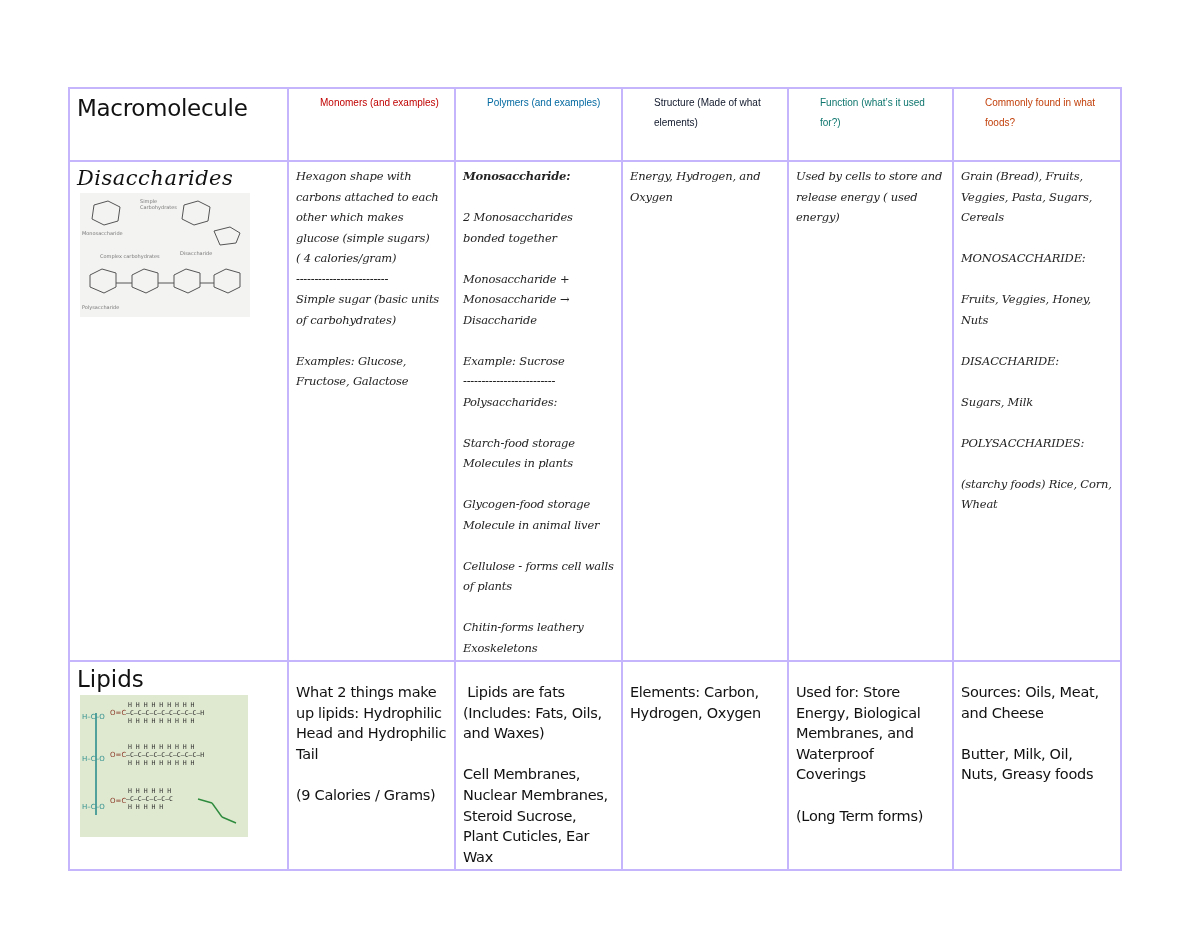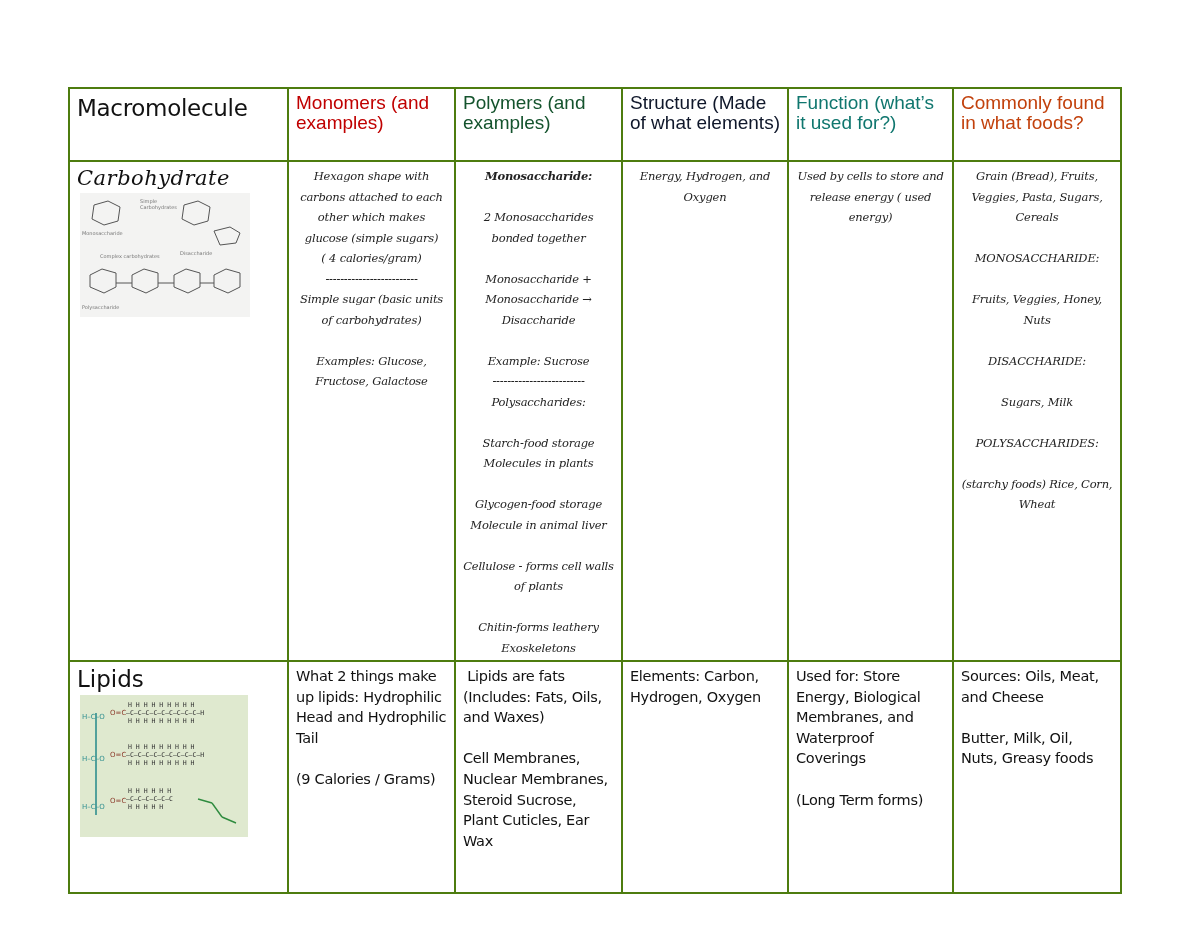--- a/index.html
+++ b/index.html
@@ -1,26 +1,26 @@
 <!DOCTYPE html>
 <html><head>
 <meta charset="utf-8">
 <style>
   html, body { margin:0; padding:0; background:#ffffff; }
   body { width:1200px; height:927px; position:relative; overflow:hidden; font-family:"Liberation Sans", sans-serif; }
   .page { position:absolute; left:0; top:0; width:1200px; height:927px; background:#fff; }
   table.grid { position:absolute; left:68px; top:87px; border-collapse:collapse; table-layout:fixed; width:1052px; }
-  table.grid td { border:2px solid #4d7c0f; vertical-align:top; padding:4px 7px 2px 7px; overflow:hidden; }
+  table.grid td { border:2px solid #c4b5fd; vertical-align:top; padding:4px 7px 2px 7px; overflow:hidden; }
   col.c0 { width:219px; } col.c1 { width:167px; } col.c2 { width:167px; }
   col.c3 { width:166px; } col.c4 { width:165px; } col.c5 { width:168px; }
-  tr.hdr { height:73px; } tr.carb { height:495px; } tr.lip { height:232px; }
-  .hcell { font-family:"Liberation Sans", sans-serif; font-size:19px; line-height:20px; }
+  tr.hdr { height:73px; } tr.carb { height:495px; } tr.lip { height:205px; }
+  .hcell { font-family:"Liberation Sans", sans-serif; font-size:10px; line-height:20px;margin-left:24px; }
   .title-main { font-family:"DejaVu Sans", sans-serif; font-size:23px; color:#111; padding-top:2px; letter-spacing:-0.3px; }
-  .hand { font-family:"DejaVu Serif", serif; font-style:italic; font-size:11.5px; line-height:20.5px; color:#222; white-space:pre-wrap; letter-spacing:-0.2px;text-align:center; }
-  .comic { font-family:"DejaVu Sans", sans-serif; font-size:14.5px; line-height:20.6px; color:#111; white-space:pre-wrap; letter-spacing:-0.3px; }
+  .hand { font-family:"DejaVu Serif", serif; font-style:italic; font-size:11.5px; line-height:20.5px; color:#222; white-space:pre-wrap; letter-spacing:-0.2px; }
+  .comic { font-family:"DejaVu Sans", sans-serif; font-size:14.5px; line-height:20.6px; color:#111; white-space:pre-wrap; letter-spacing:-0.3px;margin-top:16px; }
   .rowname-carb { font-family:"DejaVu Serif", serif; font-style:italic; font-size:21px; color:#111; margin-bottom:3px; letter-spacing:0.5px; }
   .rowname-lip { font-family:"DejaVu Sans", sans-serif; font-size:23px; color:#111; margin-bottom:3px; }
   .img-box { width:170px; height:124px; background:#f3f3f2; margin-left:3px; }
   .img-box.lipid { width:168px; height:142px; background:#dfe9cf; margin-left:3px; }
   svg { display:block; }
 </style>
 </head>
 <body>
 
 <div class="page">
@@ -35,36 +35,36 @@
     </colgroup>
     <tbody>
         <tr class="hdr">
       <td>
         <div class="title-main">Macromolecule</div>
       </td>
       <td>
         <div class="hcell" style="color:#c00000">Monomers (and examples)</div>
       </td>
       <td>
-        <div class="hcell" style="color:#14532d">Polymers (and examples)</div>
+        <div class="hcell" style="color:#0369a1">Polymers (and examples)</div>
       </td>
       <td>
         <div class="hcell" style="color:#0f172a">Structure (Made of what elements)</div>
       </td>
       <td>
         <div class="hcell" style="color:#0f766e">Function (what’s it used for?)</div>
       </td>
       <td>
         <div class="hcell" style="color:#c2410c">Commonly found in what foods?</div>
       </td>
     </tr>
 
     <tr class="carb">
       <td>
-        <div class="rowname-carb">Carbohydrate</div>
+        <div class="rowname-carb">Disaccharides</div>
         <div class="img-box">
           <svg width="170" height="124" viewBox="0 0 170 124">
             <g fill="none" stroke="#555" stroke-width="1">
               <polygon points="14,12 28,8 40,14 38,28 24,32 12,26"></polygon>
               <polygon points="104,12 118,8 130,14 128,28 114,32 102,26"></polygon>
               <polygon points="134,38 150,34 160,40 156,50 140,52"></polygon>
               <polygon points="10,82 22,76 36,80 36,94 24,100 10,94"></polygon>
               <polygon points="52,82 64,76 78,80 78,94 66,100 52,94"></polygon>
               <polygon points="94,82 106,76 120,80 120,94 108,100 94,94"></polygon>
               <polygon points="134,82 146,76 160,80 160,94 148,100 134,94"></polygon>

